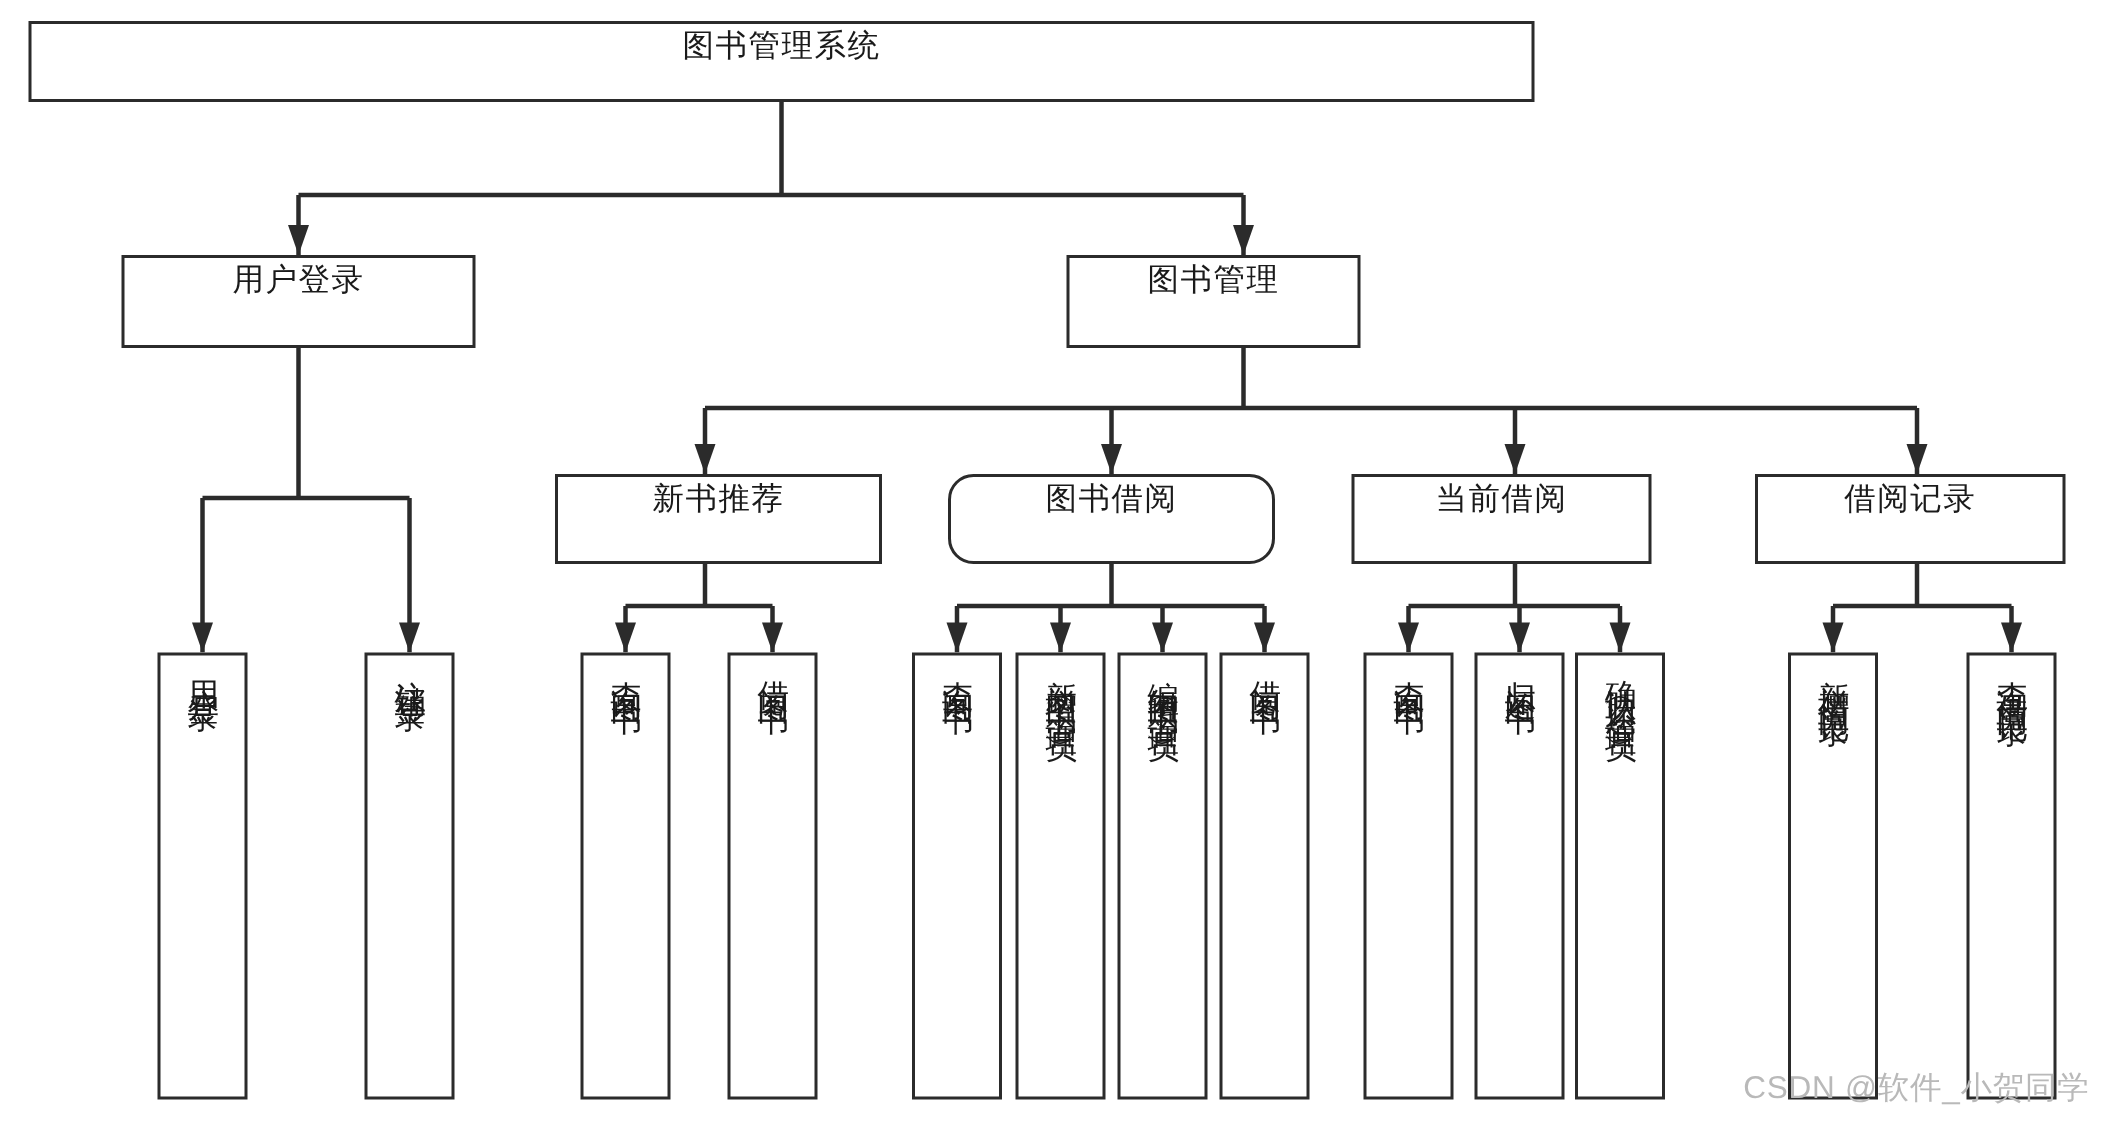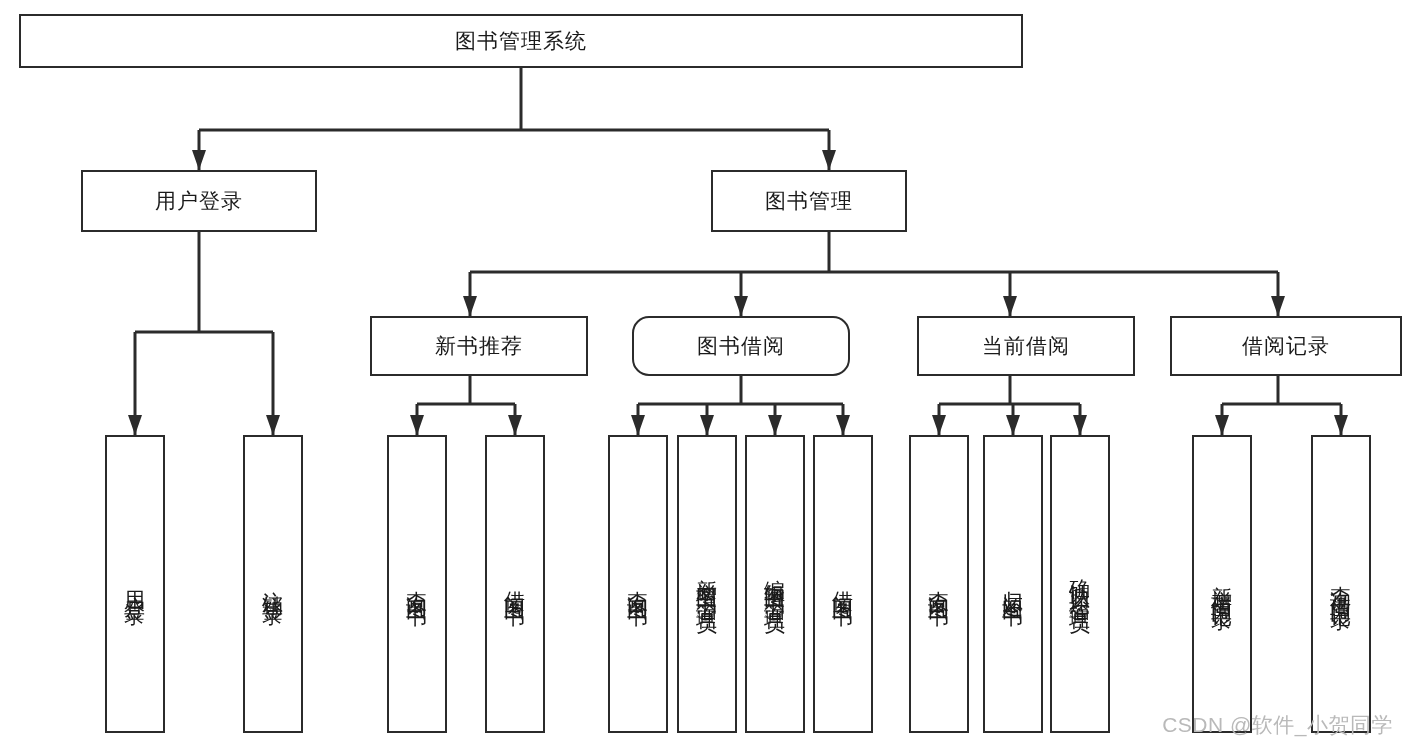--- a/index.html
+++ b/index.html
@@ -24,21 +24,21 @@
     width: 1405px;
     height: 747px;
     pointer-events: none;
   }
   .node {
     position: absolute;
     box-sizing: border-box;
     border: 2px solid #2b2b2b;
     background: #ffffff;
     display: flex;
-    align-items: center;
+    align-items: flex-start;
     justify-content: center;
     color: #1a1a1a;
   }
   .node.horiz {
     font-size: 21px;
     letter-spacing: 1px;
   }
   .node.vert {
     font-size: 21px;
   }
@@ -133,24 +133,24 @@
       </div>
       <div class="node horiz" style="left: 711px; top: 170px; width: 196px; height: 62px;">
         <span class="htext">图书管理</span>
       </div>
       <div class="node horiz" style="left: 370px; top: 316px; width: 218px; height: 60px;">
         <span class="htext">新书推荐</span>
       </div>
       <div class="node horiz" style="left: 632px; top: 316px; width: 218px; height: 60px; border-radius: 17px;">
         <span class="htext">图书借阅</span>
       </div>
-      <div class="node horiz" style="left: 901px; top: 316px; width: 218px; height: 60px; margin-left: 16px;">
+      <div class="node horiz" style="left: 901px; top: 316px; width: 200px; height: 60px;">
         <span class="htext">当前借阅</span>
       </div>
-      <div class="node horiz" style="left: 1170px; top: 316px; width: 232px; height: 60px;">
+      <div class="node horiz" style="left: 1170px; top: 316px; width: 207px; height: 60px;">
         <span class="htext">借阅记录</span>
       </div>
       <div class="node vert" style="left: 105px; top: 435px; width: 60px; height: 298px;">
         <span class="vtext">用户登录</span>
       </div>
       <div class="node vert" style="left: 243px; top: 435px; width: 60px; height: 298px;">
         <span class="vtext">注销登录</span>
       </div>
       <div class="node vert" style="left: 387px; top: 435px; width: 60px; height: 298px;">
         <span class="vtext">查询图书</span>

